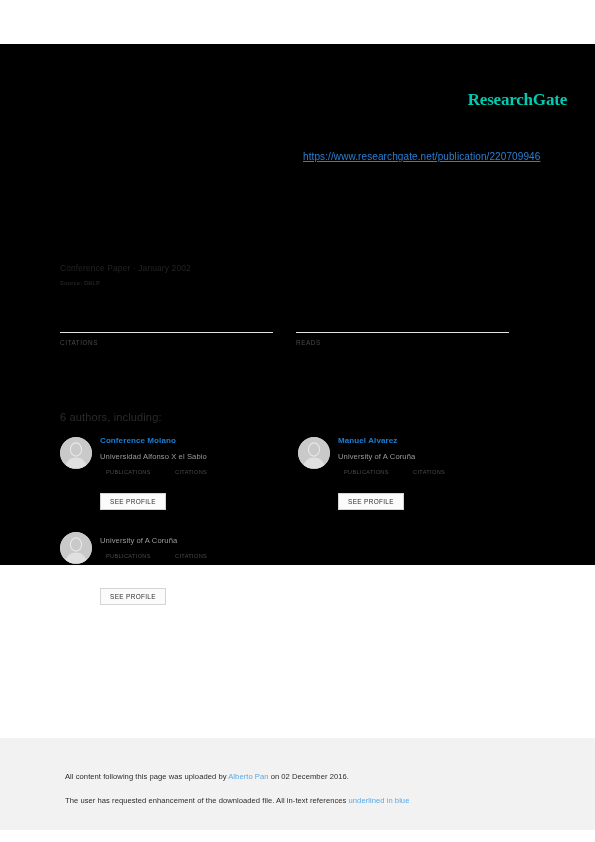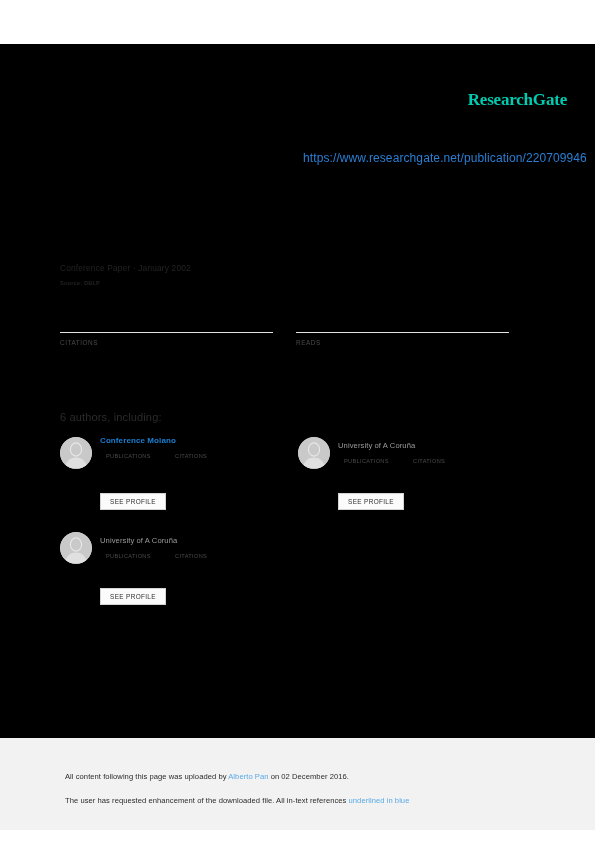--- a/index.html
+++ b/index.html
@@ -22,21 +22,21 @@
     width: 595px;
     height: 44px;
     background: #ffffff;
   }
 
   
   .dark-panel {
     position: absolute;
     left: 0; top: 44px;
     width: 595px;
-    height: 694px;
+    height: 521px;
     background: #000000;
   }
 
   
   .rg-logo {
     position: absolute;
     right: 28px;
     top: 46px;
     font-family: "Liberation Serif", serif;
     font-size: 17px;
@@ -44,24 +44,25 @@
     color: #00ccb1;
     letter-spacing: -0.2px;
     white-space: nowrap;
   }
 
   
   .url-line {
     position: absolute;
     left: 303px;
     top: 107px;
-    font-size: 12px;
+    font-size: 10px;
     color: #2a7fd4;
     letter-spacing: 0.1px;
     white-space: nowrap;
+    text-decoration: underline;
   }
 
   
   .title-block {
     position: absolute;
     left: 60px;
     top: 150px;
     width: 450px;
     color: #010101;
     font-size: 15px;
@@ -284,20 +285,21 @@
     <div class="author-card pos0">
       <div class="avatar">
         <svg width="32" height="32" viewBox="0 0 32 32" aria-hidden="true">
           <circle cx="16" cy="16" r="16" fill="#c9c9c9"></circle>
           <ellipse cx="16" cy="12.5" rx="5.6" ry="6.6" fill="none" stroke="#e8e8e8" stroke-width="1.1"></ellipse>
           <path d="M4.6 31 C6.4 23.4 10.6 20.4 16 20.4 C21.4 20.4 25.6 23.4 27.4 31 Z" fill="#e0e0e0"></path>
         </svg>
       </div>
       <div class="author-body">
         <div class="author-name">Conference Molano</div>
+        <div class="author-affil">Universidad Alfonso X el Sabio</div>
         <div class="author-stats">
           <div class="astat pubs">
             <div class="astat-num"></div>
             <div class="astat-label">PUBLICATIONS</div>
           </div>
           <div class="astat cits">
             <div class="astat-num"></div>
             <div class="astat-label">CITATIONS</div>
           </div>
         </div>
@@ -307,20 +309,21 @@
 
     <div class="author-card pos1">
       <div class="avatar">
         <svg width="32" height="32" viewBox="0 0 32 32" aria-hidden="true">
           <circle cx="16" cy="16" r="16" fill="#c9c9c9"></circle>
           <ellipse cx="16" cy="12.5" rx="5.6" ry="6.6" fill="none" stroke="#e8e8e8" stroke-width="1.1"></ellipse>
           <path d="M4.6 31 C6.4 23.4 10.6 20.4 16 20.4 C21.4 20.4 25.6 23.4 27.4 31 Z" fill="#e0e0e0"></path>
         </svg>
       </div>
       <div class="author-body">
+        <div class="author-name">Manuel Alvarez</div>
         <div class="author-affil">University of A Coruña</div>
         <div class="author-stats">
           <div class="astat pubs">
             <div class="astat-num"></div>
             <div class="astat-label">PUBLICATIONS</div>
           </div>
           <div class="astat cits">
             <div class="astat-num"></div>
             <div class="astat-label">CITATIONS</div>
           </div>

